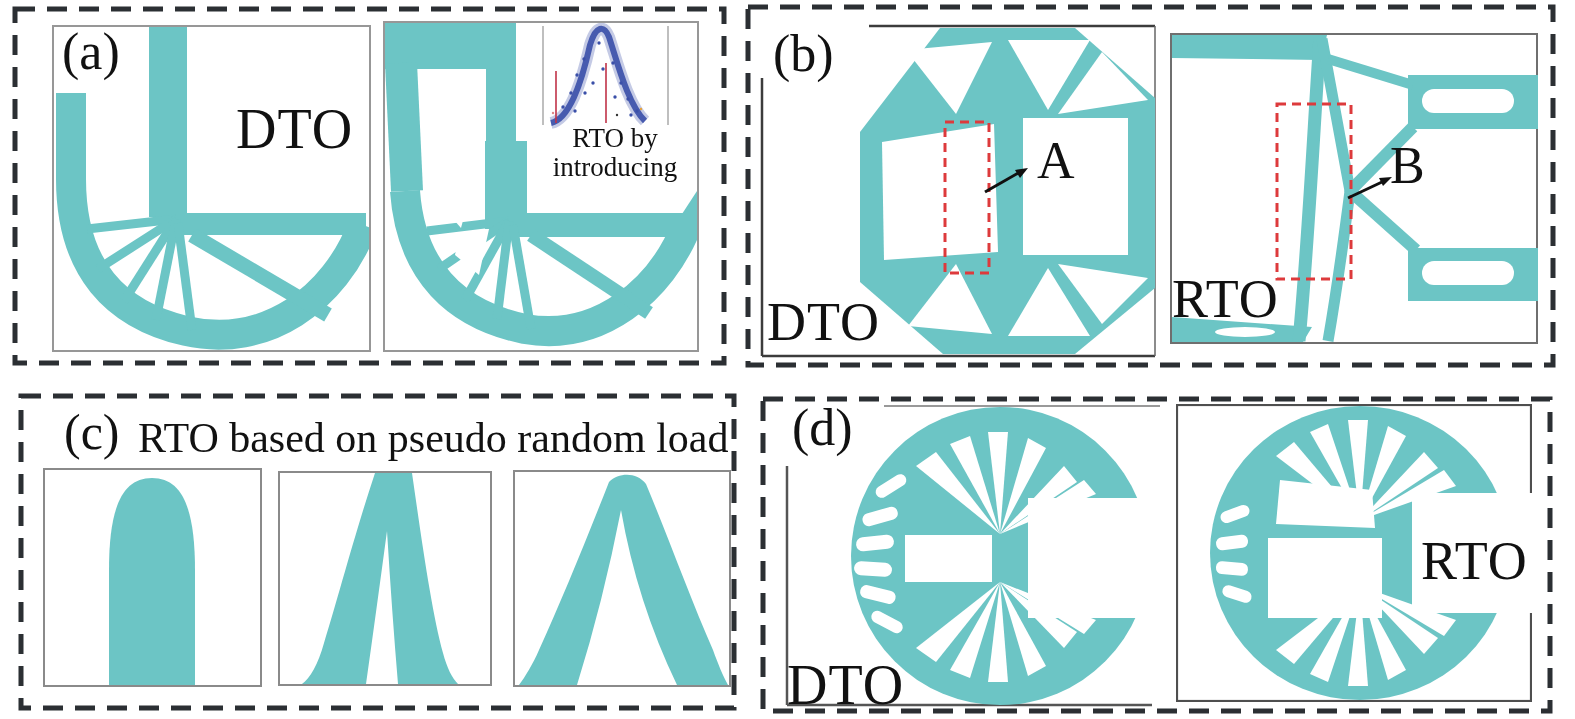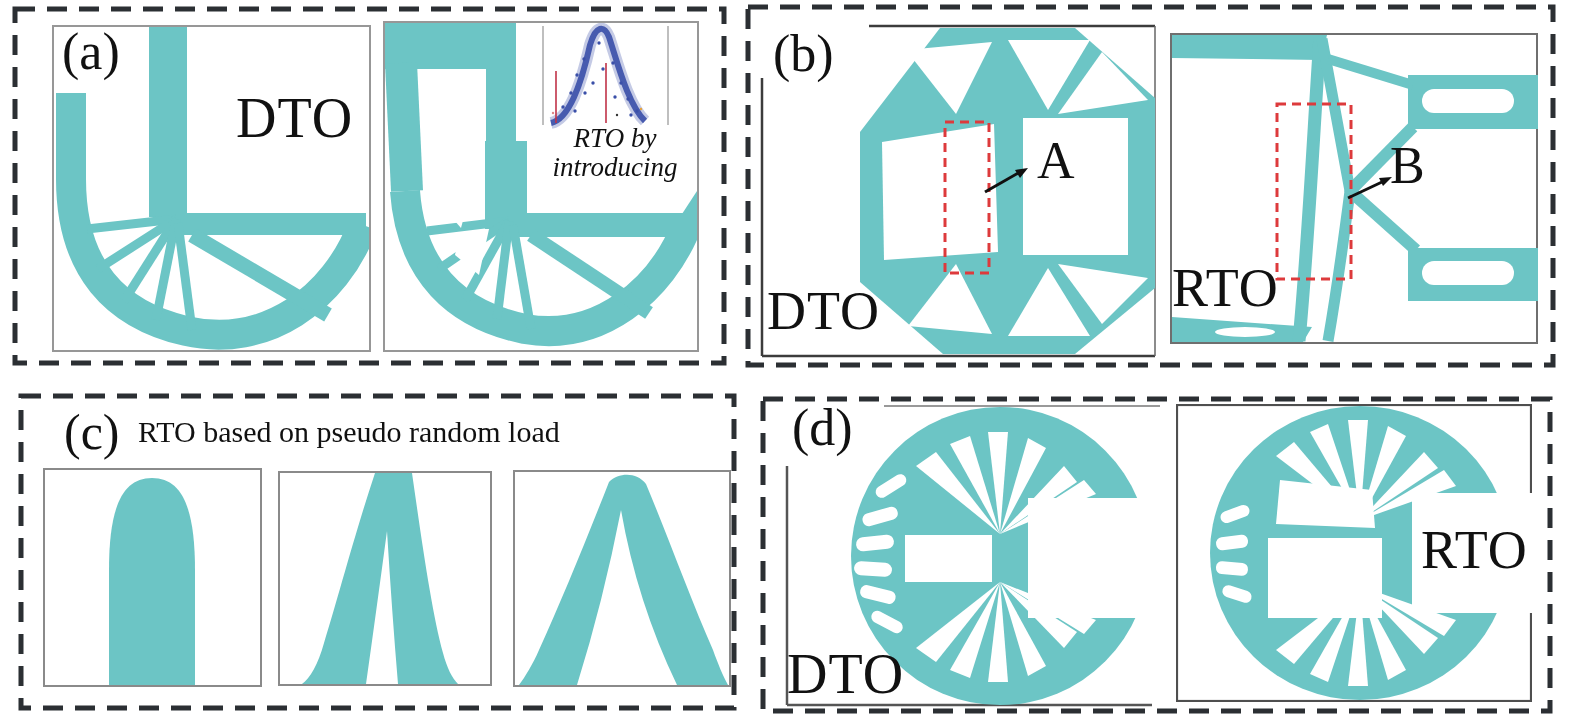--- a/index.html
+++ b/index.html
@@ -4,24 +4,24 @@
 <style>
   html,body{margin:0;padding:0;background:#ffffff;}
   .canvas{position:relative;width:1575px;height:719px;background:#ffffff;overflow:hidden;
           font-family:"Liberation Serif","DejaVu Serif",serif;color:#111;}
   .panel{position:absolute;}
   .panel > svg.border{position:absolute;left:0;top:0;}
   .subbox{position:absolute;background:#ffffff;}
   .subbox svg{position:absolute;left:0;top:0;display:block;}
   .lbl{position:absolute;line-height:1;color:#111;white-space:nowrap;}
   .tag{font-size:52px;}
-  .big{font-size:54px;letter-spacing:1px;}
+  .big{font-size:54px;letter-spacing:1px;margin-top:11px;}
   .mark{font-size:52px;}
-  .ctitle{font-size:30px;}
-  .caption{position:absolute;font-size:27px;line-height:29px;text-align:center;width:200px;font-style:italic;}
+  .ctitle{font-size:42px;}
+  .caption{position:absolute;font-size:27px;line-height:29px;text-align:center;width:200px;}
   .thinbrd-a{border:2px solid #979797;}
   .thinbrd-c{border:2px solid #8a8a8a;}
 </style>
 </head>
 <body>
 
 <div class="canvas">
 
   <div class="panel" style="left:12px;top:6px;width:715px;height:360px;">
     <svg class="border" width="715" height="360">

